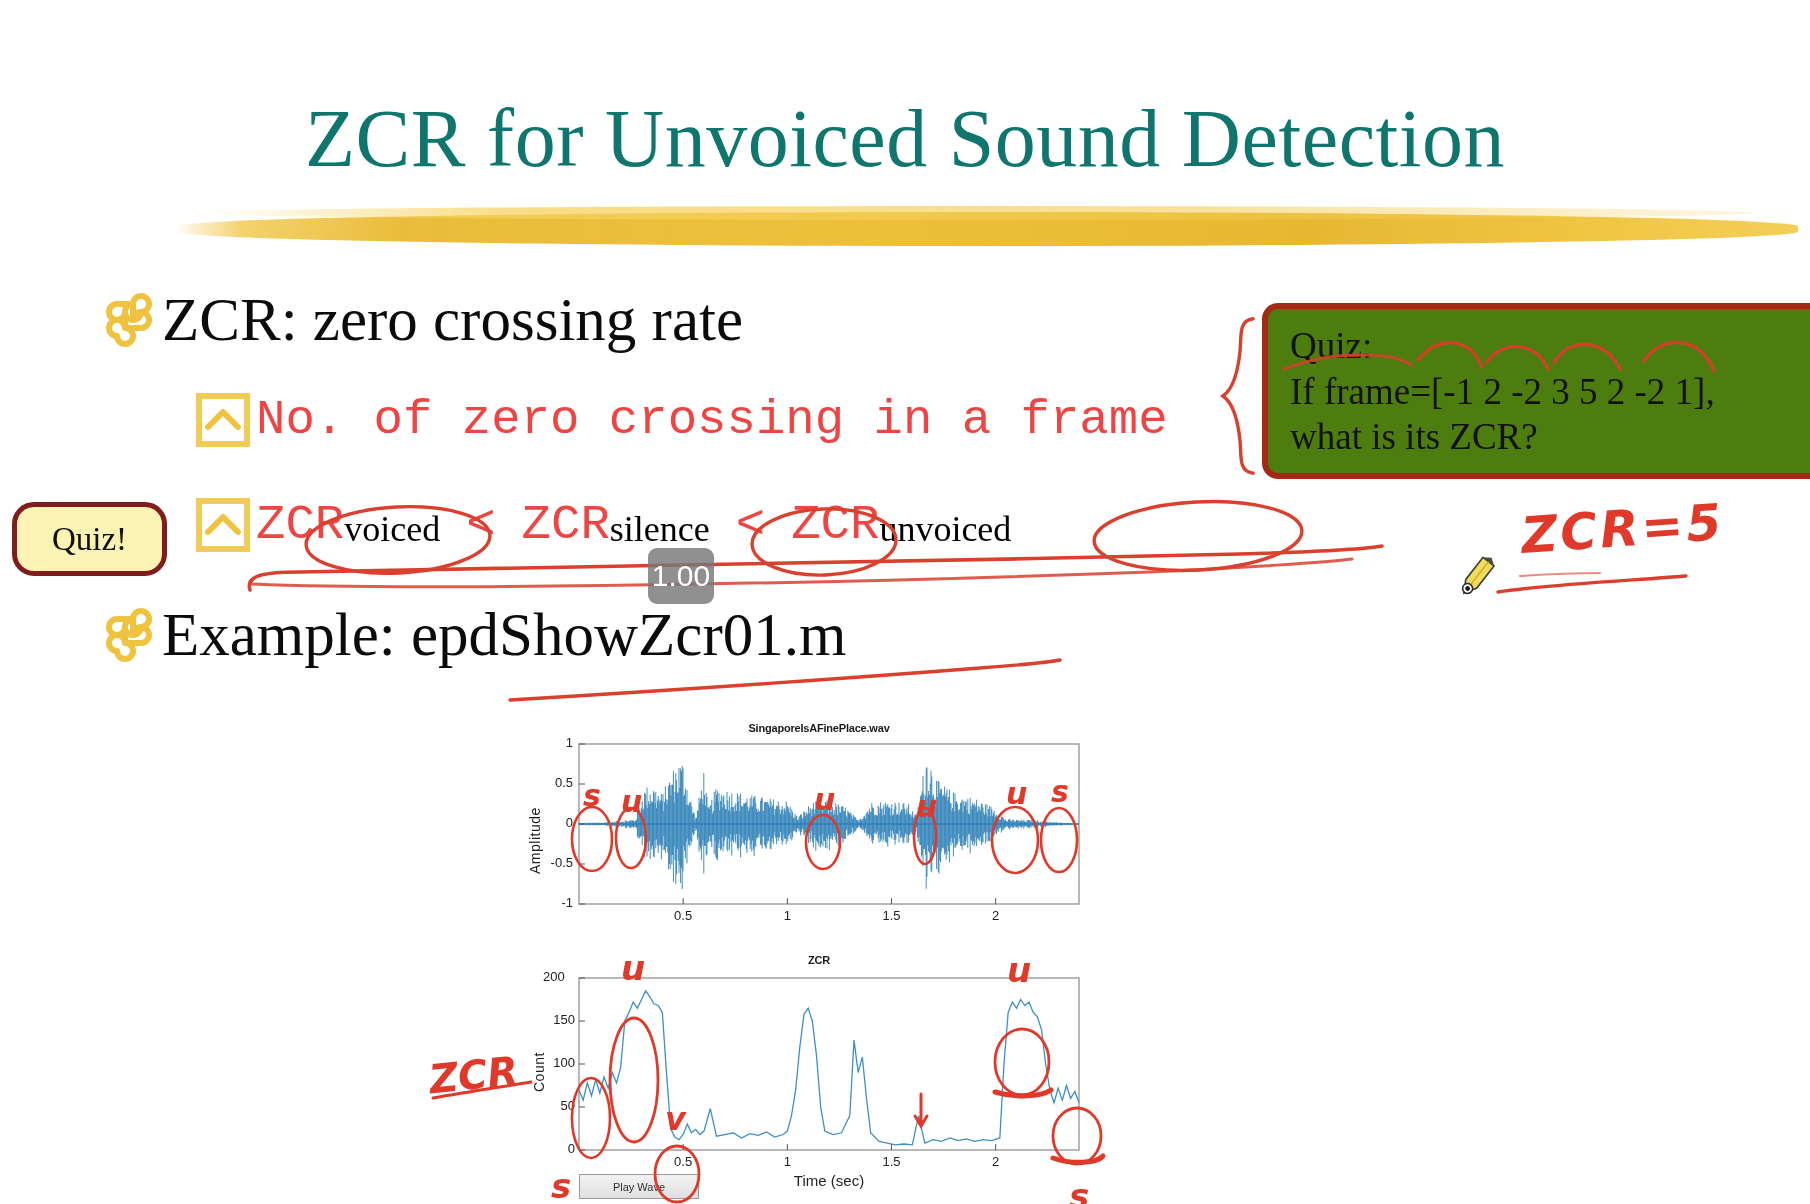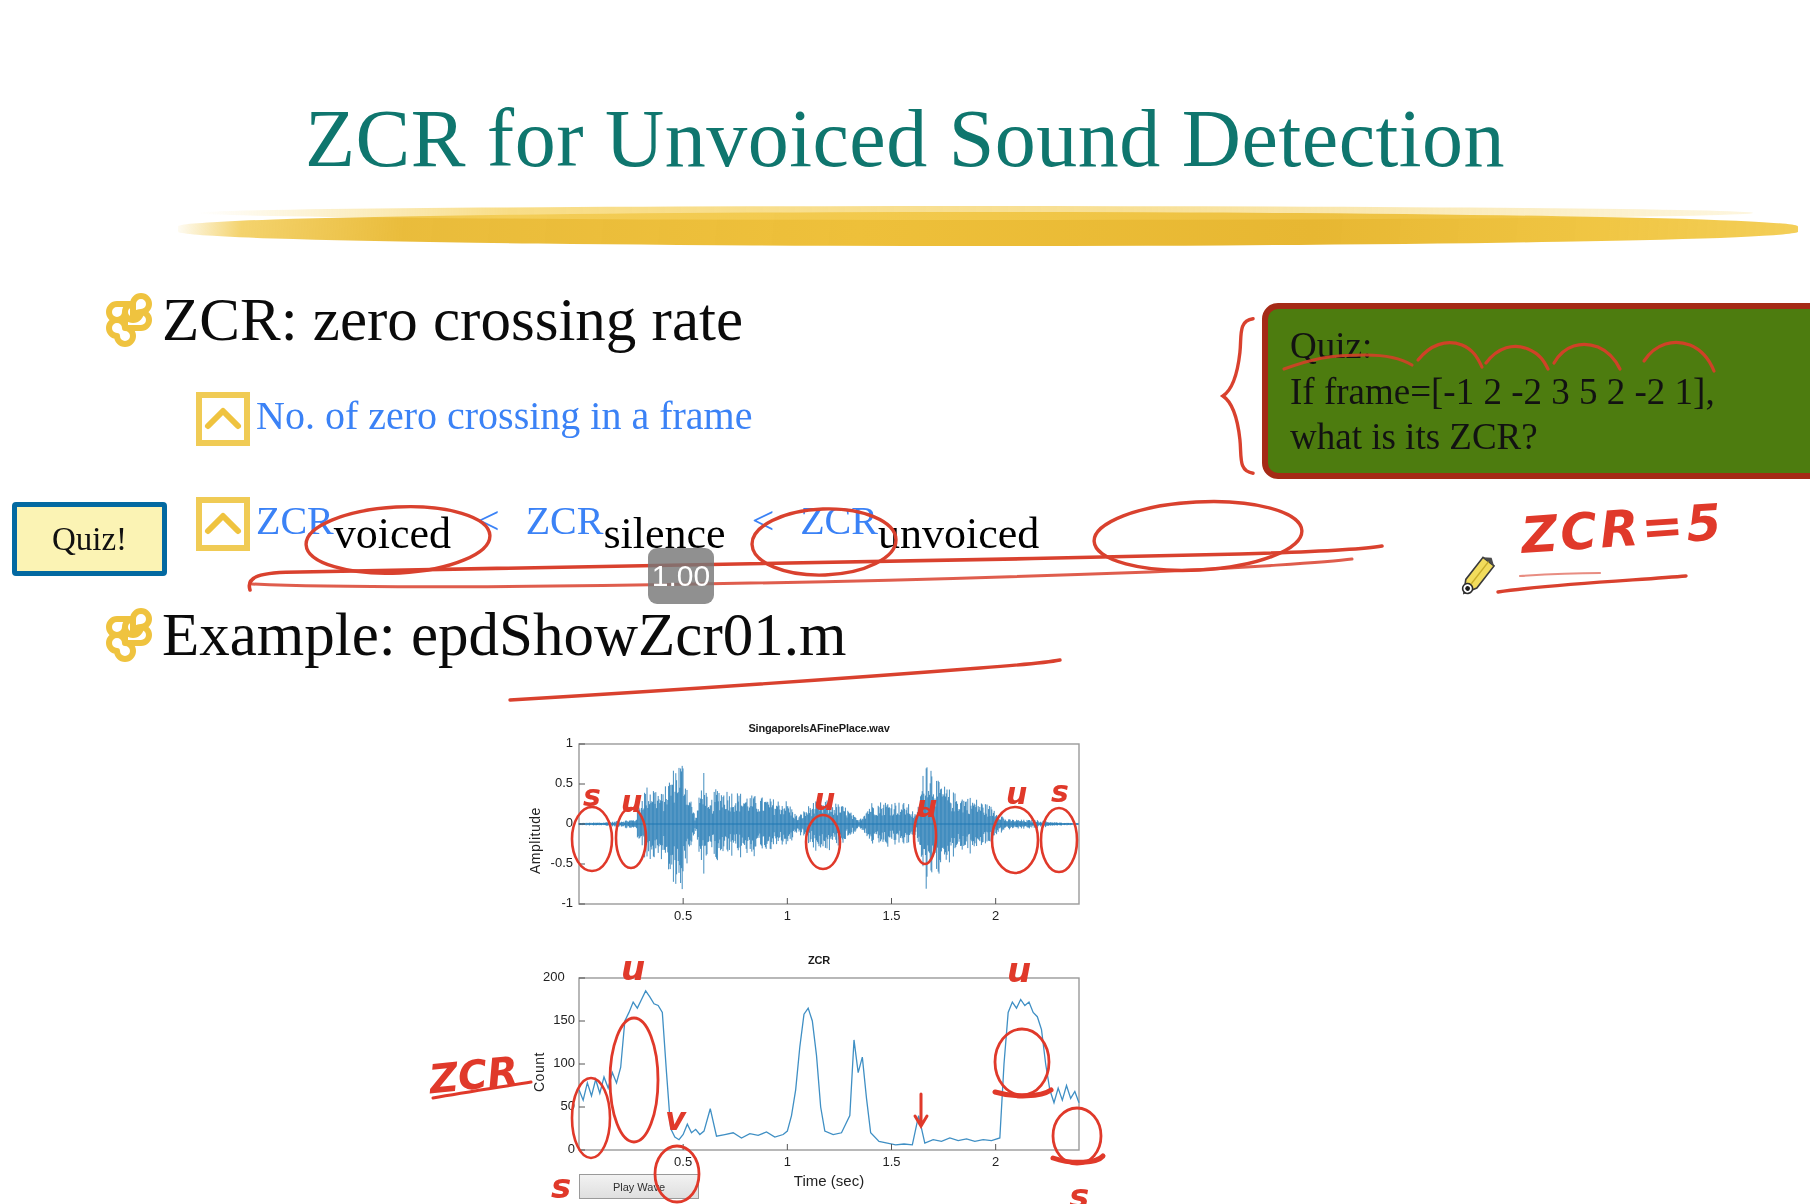--- a/index.html
+++ b/index.html
@@ -37,40 +37,40 @@
   }
   .title-brush:after{
     content:"";position:absolute;left:20px;top:-6px;width:96%;height:14px;
     background:linear-gradient(90deg,rgba(246,210,95,0) 0%,rgba(246,210,95,0.75) 20%,rgba(243,203,80,0.6) 60%,rgba(246,210,95,0.2) 100%);
     border-radius:50%;
   }
 
   
   .bullet-row{position:absolute;display:flex;align-items:flex-start;white-space:nowrap;}
   .b-text{font-size:61px;color:#0b0b0b;font-family:"Liberation Serif", serif;}
-  .b-text-sub{font-size:40px;color:#3b82f6;font-family:Liberation Serif, serif;}
-  .sub{font-size:44px;vertical-align:sub;position:relative;top:11px;}
+  .b-text-sub{font-size:49px;color:#ef4444;font-family:Liberation Mono, monospace;}
+  .sub{font-size:36px;vertical-align:sub;position:relative;top:11px;}
 
   .mk-loop{
     width:58px;height:58px;position:relative;display:inline-block;flex:none;
     margin-right:4px;align-self:center;
   }
   .mk-loop svg{display:block;}
 
   .mk-sq{
     width:54px;height:54px;position:relative;display:inline-block;flex:none;
     margin-right:6px;align-self:center;
   }
 
   
   .quiz-badge{
     position:absolute;left:12px;top:502px;width:155px;height:74px;
     background:#fbf3b4;
-    border:5px solid #0369a1;
-    border-radius:4px;
+    border:5px solid #7f1d1d;
+    border-radius:22px;
     box-sizing:border-box;
     display:flex;align-items:center;justify-content:center;
     font-size:33px;color:#111;
     font-family:"Liberation Serif", serif;
   }
 
   
   .quiz-box{
     position:absolute;left:1262px;top:303px;width:612px;height:176px;
     background:#4d7c0f;

